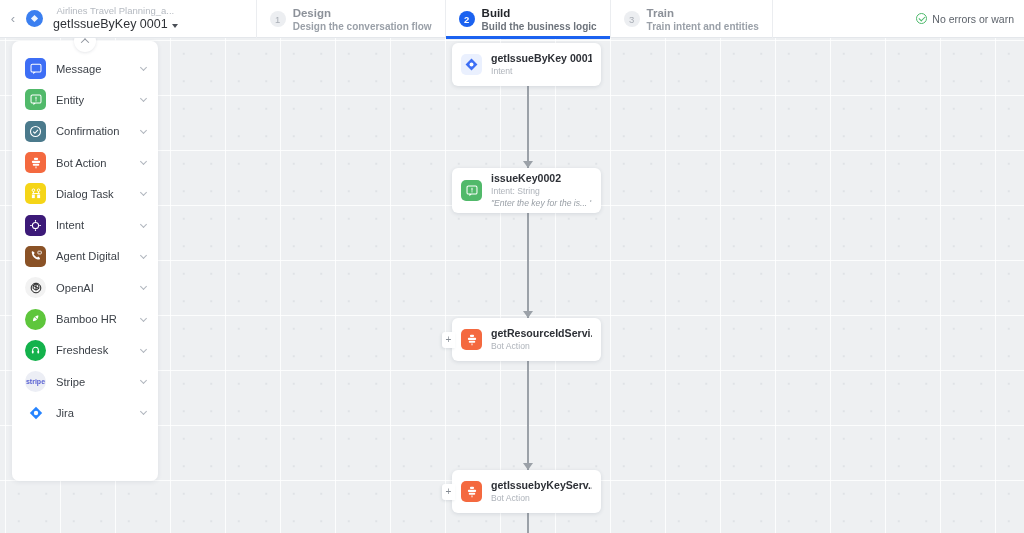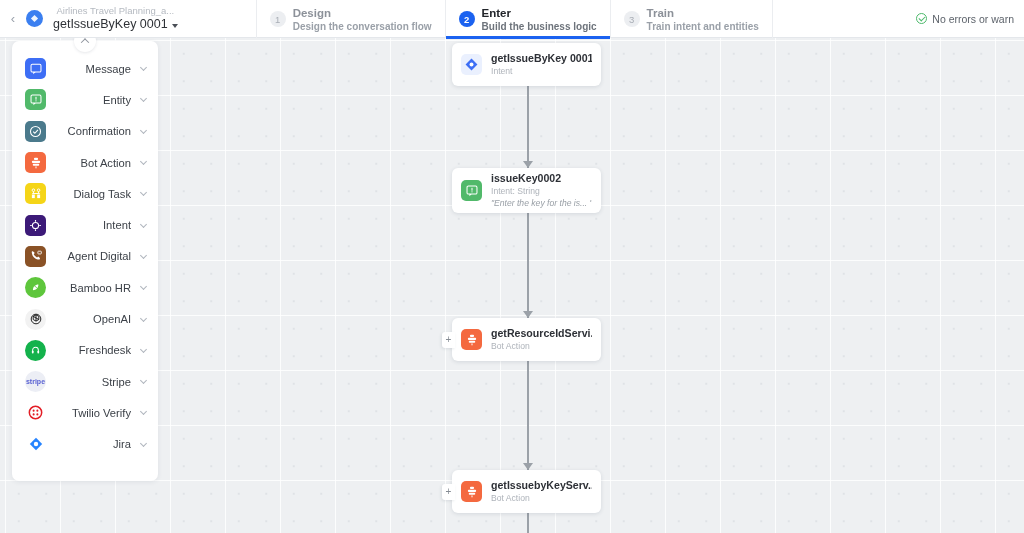--- a/index.html
+++ b/index.html
@@ -107,21 +107,20 @@
   }
 
   
   .panel {
     position: absolute; left: 12px; top: 3px;
     width: 146px; height: 440px;
     background: #ffffff; border-radius: 7px;
     box-shadow: 0 1px 5px rgba(60,70,90,0.09);
     padding: 12px 0 8px 0;
     z-index: 10;
-    text-align: right;
   }
   .panel-collapse {
     position: absolute; top: -11px; left: 50%; margin-left: -11px;
     width: 22px; height: 22px; border-radius: 50%;
     background: #fff; box-shadow: 0 1px 3px rgba(60,70,90,0.13);
     display: flex; align-items: center; justify-content: center;
     cursor: pointer;
   }
   .chev-up {
     width: 6px; height: 6px; border-left: 1.6px solid #8d939c;
@@ -217,21 +216,21 @@
       <div class="step">
         <div class="step-num">1</div>
         <div class="step-txt">
           <div class="step-title">Design</div>
           <div class="step-desc">Design the conversation flow</div>
         </div>
       </div>
       <div class="step active">
         <div class="step-num">2</div>
         <div class="step-txt">
-          <div class="step-title">Enter</div>
+          <div class="step-title">Build</div>
           <div class="step-desc">Build the business logic</div>
         </div>
         <div class="step-underline"></div>
       </div>
       <div class="step">
         <div class="step-num">3</div>
         <div class="step-txt">
           <div class="step-title">Train</div>
           <div class="step-desc">Train intent and entities</div>
         </div>
@@ -403,77 +402,64 @@
                 <path d="M2 2.4 C2 1.7 2.6 1.3 3.2 1.6 L4.8 2.6 C5.3 2.9 5.4 3.5 5.1 4 L4.4 5 C5.1 6.6 6.6 8 8.2 8.7 L9.2 8 C9.7 7.7 10.3 7.9 10.6 8.3 L11.6 9.9 C11.9 10.5 11.5 11.2 10.8 11.2 C6.1 11.2 2 7.1 2 2.4 Z" fill="#fff"></path>
                 <rect x="9.2" y="1.4" width="4" height="3.2" rx="0.7" fill="none" stroke="#fff" stroke-width="1"></rect>
               </svg>
           </span>
           <span class="pi-label">Agent Digital</span>
           <span class="pi-chev"></span>
         </div>
 
 
         <div class="panel-item">
-          <span class="pi-icon" style="background:#5ec63c; border-radius:50%;">
-            <svg width="12" height="12" viewBox="0 0 14 14">
-                <path d="M3.4 9.6 C3.4 5.6 6 3 9.8 3 C9.8 7 7.2 9.6 3.4 9.6 Z" fill="#fff"></path>
-                <path d="M4.2 4.4 C6 4.4 7.2 5.4 7.6 7" stroke="#5ec63c" stroke-width="1" fill="none"></path>
-              </svg>
-          </span>
-          <span class="pi-label">Bamboo HR</span>
-          <span class="pi-chev"></span>
-        </div>
-
-        <div class="panel-item">
           <span class="pi-icon" style="background:#f2f2f2; border-radius:50%;">
             <svg width="14" height="14" viewBox="0 0 16 16">
                 <g fill="none" stroke="#1b1b1b" stroke-width="1.1">
                   <path d="M8 3.2 L11.2 5 L11.2 8.6 L8 10.4 L4.8 8.6 L4.8 5 Z"></path>
                   <path d="M8 3.2 L8 6.8 L11.2 8.6 M8 10.4 L8 6.8 L4.8 5"></path>
                   <circle cx="8" cy="8" r="5.5"></circle>
                 </g>
               </svg>
           </span>
           <span class="pi-label">OpenAI</span>
           <span class="pi-chev"></span>
         </div>
 
         <div class="panel-item">
+          <span class="pi-icon" style="background:#5ec63c; border-radius:50%;">
+            <svg width="12" height="12" viewBox="0 0 14 14">
+                <path d="M3.4 9.6 C3.4 5.6 6 3 9.8 3 C9.8 7 7.2 9.6 3.4 9.6 Z" fill="#fff"></path>
+                <path d="M4.2 4.4 C6 4.4 7.2 5.4 7.6 7" stroke="#5ec63c" stroke-width="1" fill="none"></path>
+              </svg>
+          </span>
+          <span class="pi-label">Bamboo HR</span>
+          <span class="pi-chev"></span>
+        </div>
+
+        <div class="panel-item">
           <span class="pi-icon" style="background:#14b24c; border-radius:50%;">
             <svg width="11" height="11" viewBox="0 0 14 14">
                 <path d="M3.4 8.6 L3.4 6.4 C3.4 4.3 5 2.8 7 2.8 C9 2.8 10.6 4.3 10.6 6.4 L10.6 8.6" fill="none" stroke="#fff" stroke-width="1.3"></path>
                 <rect x="2.4" y="7.2" width="2.2" height="3.6" rx="1" fill="#fff"></rect>
                 <rect x="9.4" y="7.2" width="2.2" height="3.6" rx="1" fill="#fff"></rect>
               </svg>
           </span>
           <span class="pi-label">Freshdesk</span>
           <span class="pi-chev"></span>
         </div>
 
         <div class="panel-item">
           <span class="pi-icon" style="background:#eceef5; border-radius:50%; color:#5b63d3; font-weight:bold;">
             <span class="tiny">stripe</span>
           </span>
           <span class="pi-label">Stripe</span>
           <span class="pi-chev"></span>
         </div>
 
-        <div class="panel-item">
-          <span class="pi-icon" style="background:#ffffff; border-radius:50%;">
-            <svg width="15" height="15" viewBox="0 0 16 16">
-                <circle cx="8" cy="8" r="6.6" fill="none" stroke="#e31e26" stroke-width="1.6"></circle>
-                <circle cx="6" cy="6" r="1.1" fill="#e31e26"></circle>
-                <circle cx="10" cy="6" r="1.1" fill="#e31e26"></circle>
-                <circle cx="6" cy="10" r="1.1" fill="#e31e26"></circle>
-                <circle cx="10" cy="10" r="1.1" fill="#e31e26"></circle>
-              </svg>
-          </span>
-          <span class="pi-label">Twilio Verify</span>
-          <span class="pi-chev"></span>
-        </div>
 
         <div class="panel-item">
           <span class="pi-icon" style="background:#ffffff;">
             <svg width="14" height="14" viewBox="0 0 14 14">
                 <path d="M7 0.8 L13.2 7 L7 13.2 L0.8 7 Z" fill="#2684ff"></path>
                 <circle cx="7" cy="7" r="2.2" fill="#ffffff"></circle>
               </svg>
           </span>
           <span class="pi-label">Jira</span>
           <span class="pi-chev"></span>

